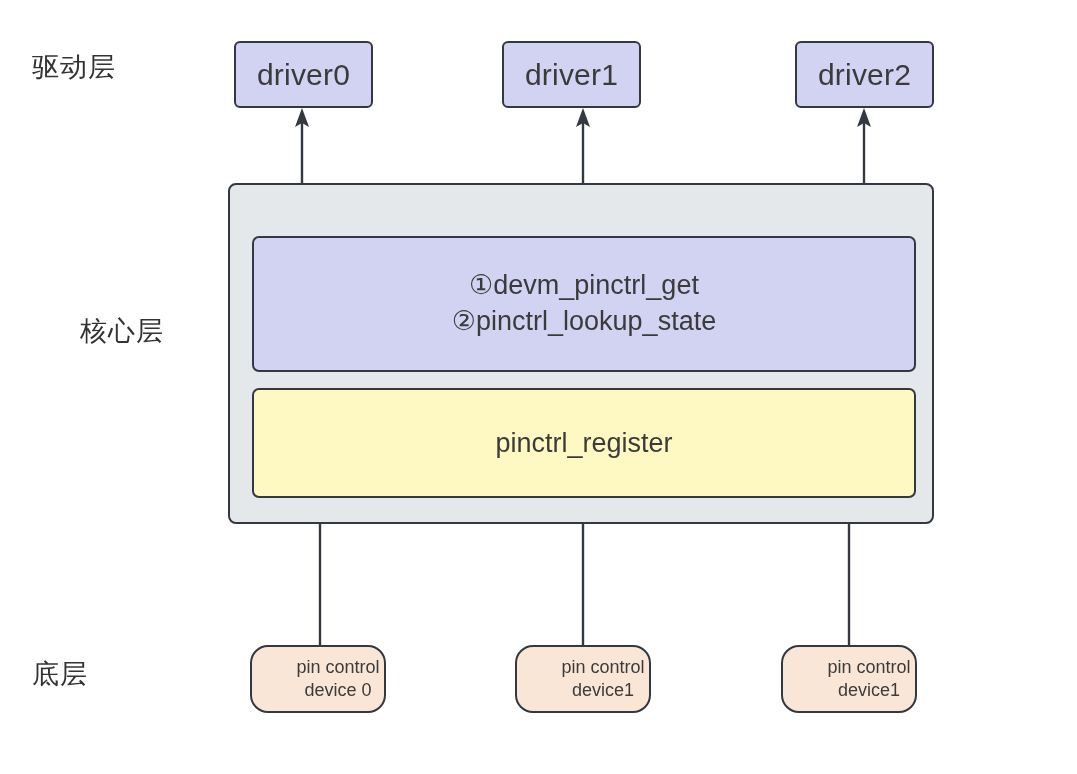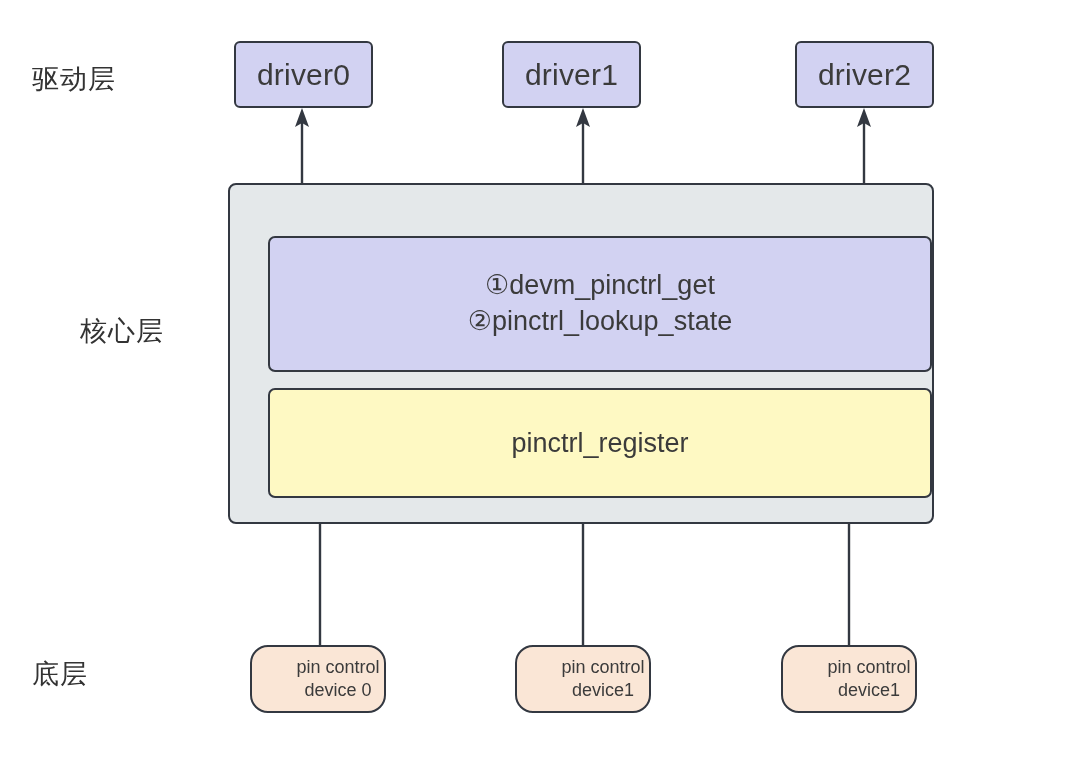--- a/index.html
+++ b/index.html
@@ -64,21 +64,20 @@
     position: absolute;
     box-sizing: border-box;
     border: 2.2px solid #333841;
     border-radius: 7px;
     display: flex;
     align-items: center;
     justify-content: center;
     text-align: center;
     color: #3b3b3b;
     z-index: 3;
-    margin-left: 16px;
   }
   .core-api {
     background: #d2d2f2;
     font-size: 27px;
     line-height: 1.32;
   }
   .core-api .api-line { display: block; }
   .core-register {
     background: #fef9c3;
     font-size: 27px;
@@ -92,21 +91,21 @@
     overflow: visible;
   }
   .edge-top { z-index: 1; }
   .edge-bottom { z-index: 1; }
 </style>
 </head>
 <body>
 
 <div id="canvas">
 
-  <div class="layer-label" style="left:32px; top:66px;">驱动层</div>
+  <div class="layer-label" style="left:32px; top:54px;">驱动层</div>
 
   <div class="layer-label" style="left:32px; top:318px;margin-left:48px;">核心层</div>
 
   <div class="layer-label" style="left:32px; top:661px;">底层</div>
 
   <div class="edge edge-top" style="left:287px; top:105px; width:30px; height:140px;">
     <svg width="30" height="140" viewBox="0 0 30 140">
       <line x1="15" y1="140" x2="15" y2="16" stroke="#333841" stroke-width="2.4"></line>
       <path d="M15 3 L22 22 L15 18 L8 22 Z" fill="#333841"></path>
     </svg>

